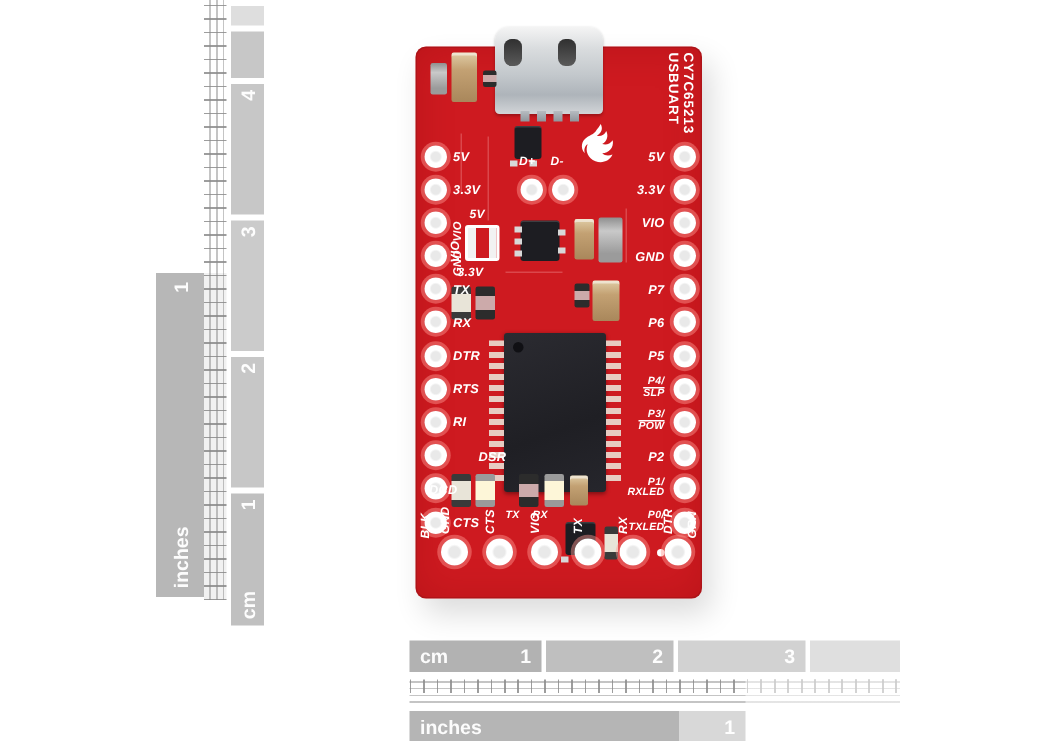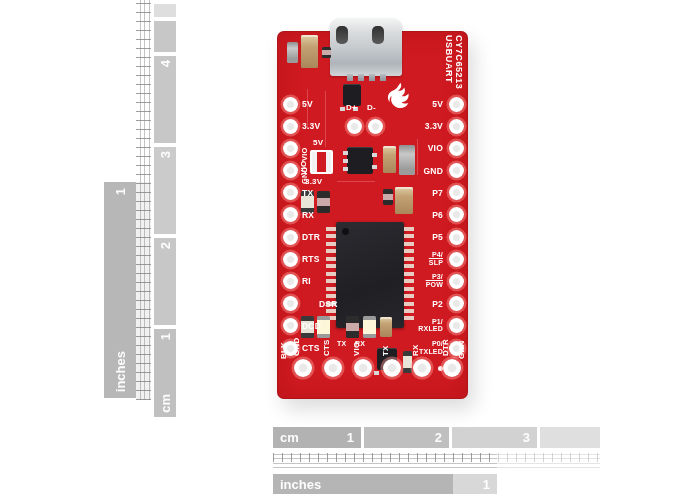--- a/index.html
+++ b/index.html
@@ -27,21 +27,21 @@
   .br-ticks:after { content:""; position:absolute; left:224px; right:0; top:0; bottom:0; background:rgba(255,255,255,.55); }
   
   .board { position:absolute; left:277px; top:31px; width:191px; height:368px;
     background:#ce1a20; border-radius:7px;
     box-shadow:6px 10px 20px rgba(0,0,0,.14), inset 0 0 0 1px rgba(0,0,0,.10), inset 0 0 26px rgba(120,0,0,.22); }
   .trace { position:absolute; background:rgba(255,190,190,.28); }
   .hole { position:absolute; width:15px; height:15px; border-radius:50%;
     background:radial-gradient(circle at 50% 50%, #e9e9e9 0 28%, #ffffff 40%);
     box-shadow:0 0 0 2.5px rgba(255,150,145,.45); }
   .hole.big { width:18px; height:18px; }
-  .plabel { position:absolute; color:#fff; font-weight:bold; font-size:8.5px; line-height:10px; letter-spacing:.2px; white-space:nowrap; }
+  .plabel { position:absolute; color:#fff; font-weight:bold; font-size:8.5px; line-height:10px; letter-spacing:.2px; white-space:nowrap;font-style:italic; }
   .plabel.r { text-align:right; }
   .plabel.two { font-size:7px; line-height:7.5px; }
   .ovl { text-decoration:overline; }
   
   .usb { position:absolute; left:53px; top:-13px; width:72px; height:58px;
     border-radius:9px 9px 3px 3px;
     background:linear-gradient(180deg,#f4f4f4 0%,#d9dcde 25%,#c3c8cc 55%,#aeb4ba 78%,#d2d5d8 100%);
     box-shadow:0 1px 2px rgba(0,0,0,.25); }
   .usb .slot { position:absolute; width:12px; height:18px; top:8px; border-radius:5px;
     background:linear-gradient(180deg,#303030,#5a5a5a); }
@@ -207,21 +207,21 @@
         <span class="plabel" style="left:25px; top:178.9px;">RX</span>
         <div class="hole" style="left:5.5px; top:198.6px;"></div>
         <span class="plabel" style="left:25px; top:201.1px;">DTR</span>
         <div class="hole" style="left:5.5px; top:220.8px;"></div>
         <span class="plabel" style="left:25px; top:223.3px;">RTS</span>
         <div class="hole" style="left:5.5px; top:242.9px;"></div>
         <span class="plabel" style="left:25px; top:245.4px;">RI</span>
         <div class="hole" style="left:5.5px; top:265.1px;"></div>
         <span class="plabel" style="left:42px; top:267.6px;">DSR</span>
         <div class="hole" style="left:5.5px; top:287.3px;"></div>
-        <span class="plabel" style="left:25px; top:289.8px;">DCD</span>
+        <span class="plabel" style="left:9px; top:289.8px;">DCD</span>
         <div class="hole" style="left:5.5px; top:309.5px;"></div>
         <span class="plabel" style="left:25px; top:312.0px;">CTS</span>
       </div>
     <div id="right-pins">
         <div class="hole" style="left:171.5px; top:65.5px;"></div>
         <div class="plabel r" style="right:25px; top:68.0px;">
           <span style="display: block;">5V</span>
         </div>
         <div class="hole" style="left:171.5px; top:87.7px;"></div>
         <div class="plabel r" style="right:25px; top:90.2px;">

